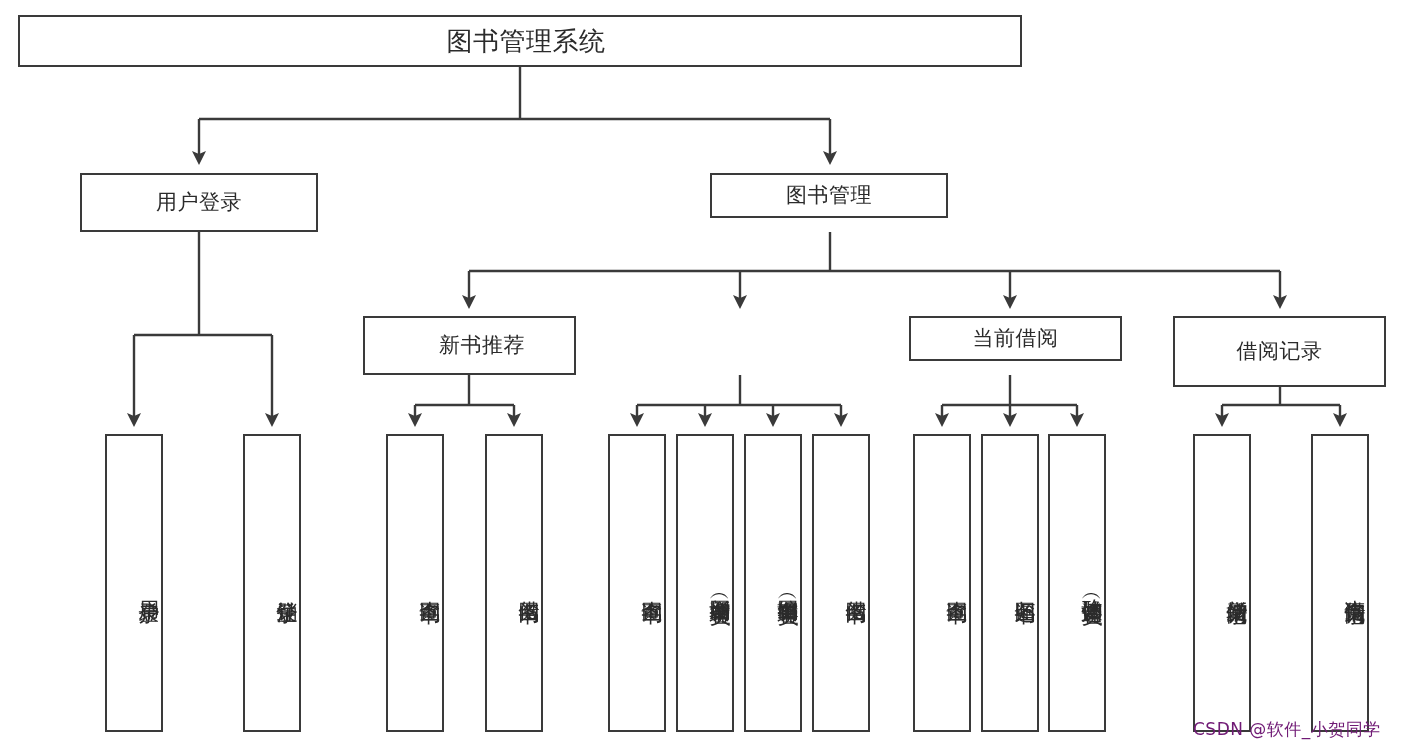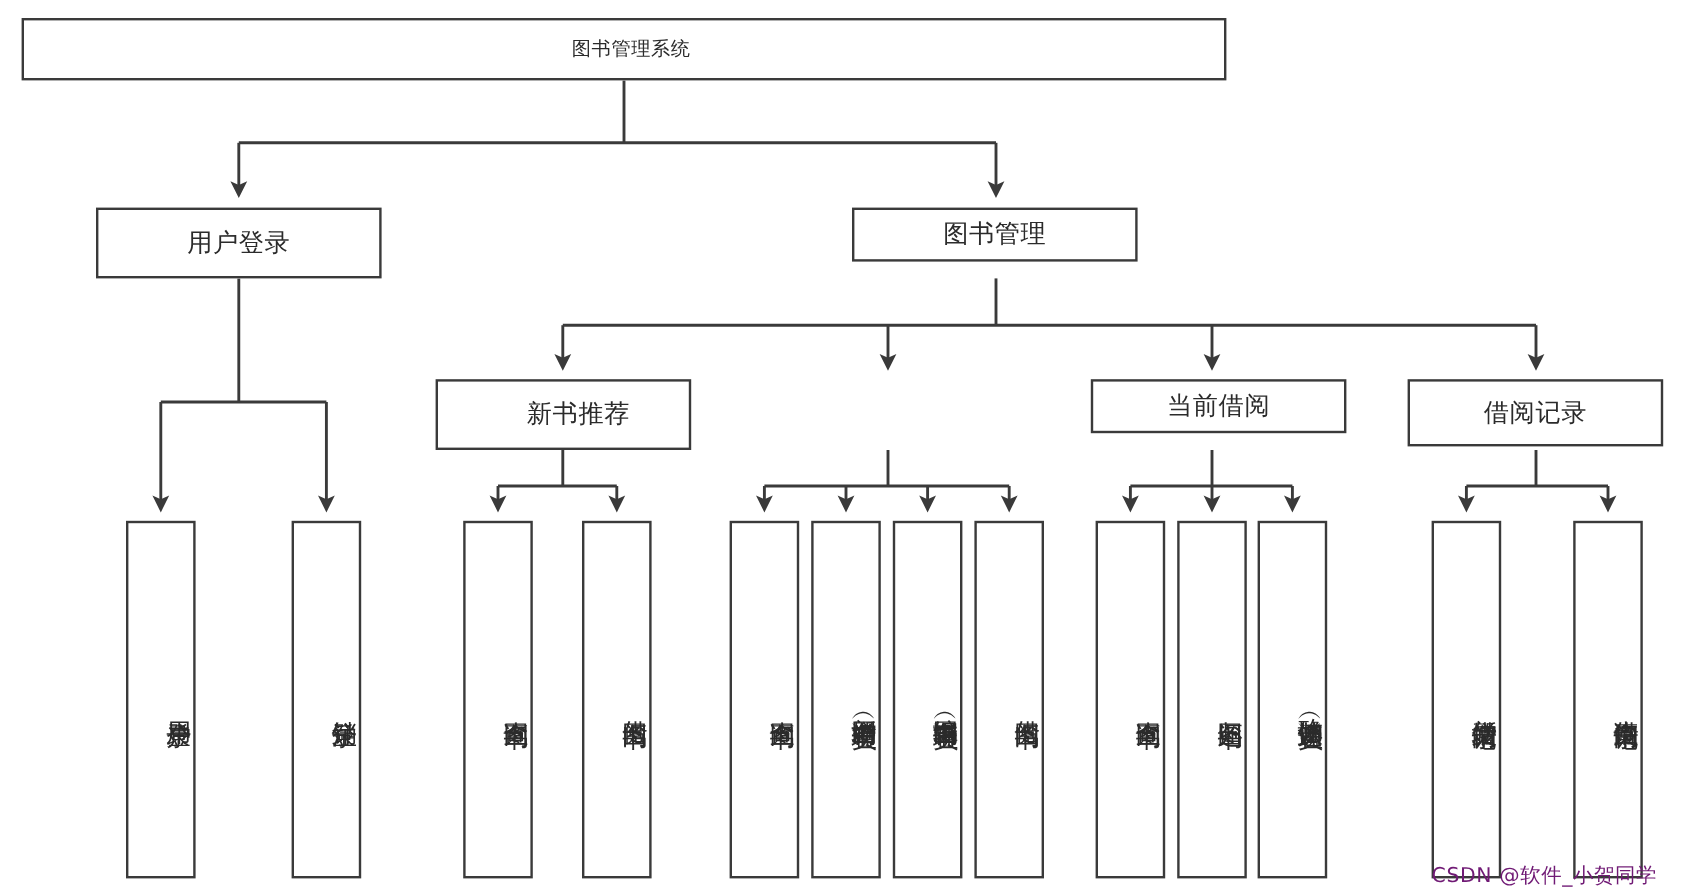--- a/index.html
+++ b/index.html
@@ -50,21 +50,21 @@
     justify-content: center;
     padding-top: 6px;
   }
   .node.vert .vtext {
     writing-mode: vertical-rl;
     text-orientation: upright;
     display: block;
     white-space: nowrap;
   }
   .node.root {
-    font-size: 16px;
+    font-size: 26px;
     padding-left: 12px;
   }
   .watermark {
     position: absolute;
     font-size: 17px;
     color: #701a75;
     white-space: nowrap;
     letter-spacing: 0.5px;
   }
 </style>
@@ -133,21 +133,21 @@
   <div class="node horiz" style="left:710px; top:173px; width:238px; height:45px;">
     <span>图书管理</span>
   </div>
 
   <div class="node horiz" style="left:363px; top:316px; width:213px; height:59px;padding-left:25px;">
     <span>新书推荐</span>
   </div>
   <div class="node horiz" style="left:909px; top:316px; width:213px; height:45px;">
     <span>当前借阅</span>
   </div>
-  <div class="node horiz" style="left:1173px; top:316px; width:213px; height:56px;align-items:center;">
+  <div class="node horiz" style="left:1173px; top:316px; width:213px; height:71px;align-items:center;">
     <span>借阅记录</span>
   </div>
 
   <div class="node vert" style="left:105px; top:434px; width:58px; height:298px;">
     <span class="vtext">用户登录</span>
   </div>
   <div class="node vert" style="left:243px; top:434px; width:58px; height:298px;">
     <span class="vtext">注销登录</span>
   </div>
 

